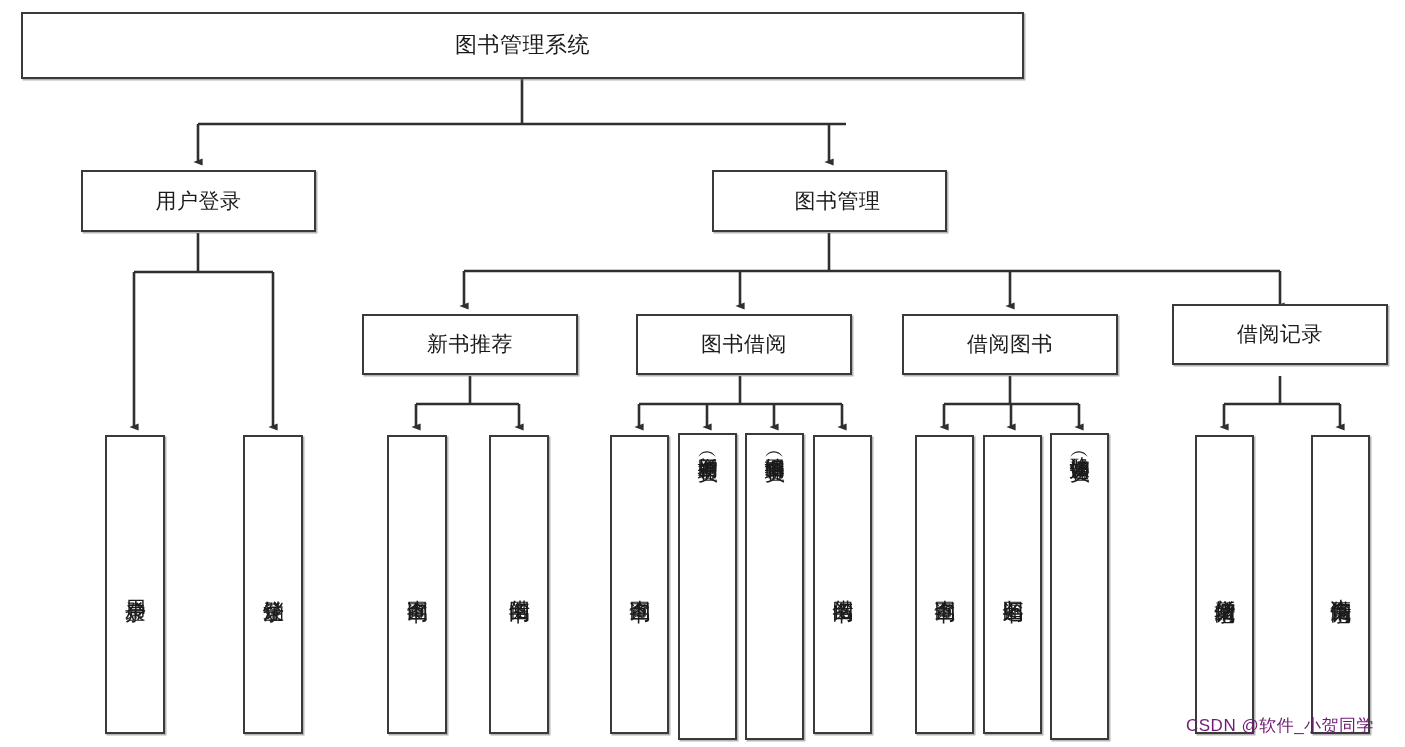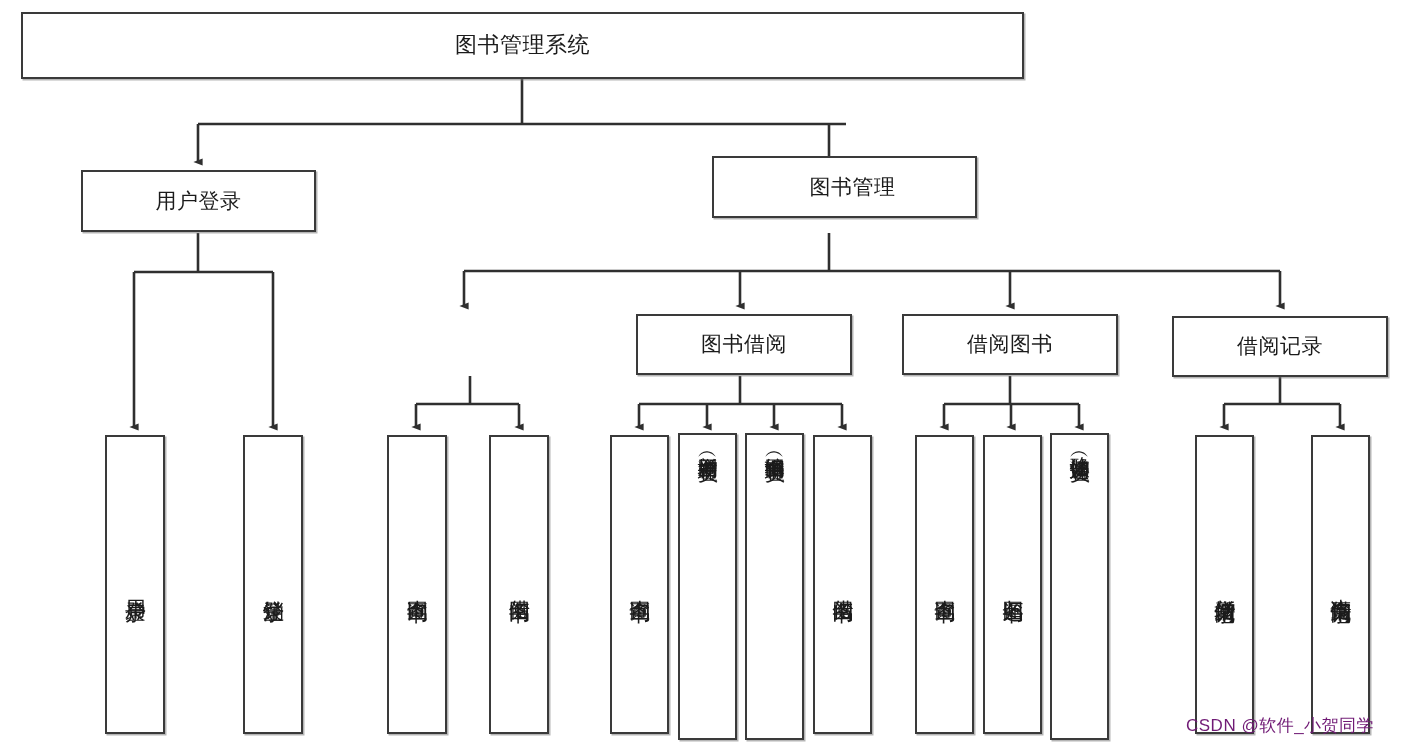--- a/index.html
+++ b/index.html
@@ -139,31 +139,34 @@
     </g>
   </svg>
 
   <div class="node h" id="node-root" style="left:21px; top:12px; width:1003px; height:67px;">
     <span class="label">图书管理系统</span>
   </div>
 
   <div class="node h" style="left:81px; top:170px; width:235px; height:62px;">
     <span class="label">用户登录</span>
   </div>
-  <div class="node h" style="left:712px; top:156px; width:265px; height:62px;padding-left:16px;">
+  <div class="node h" style="left:712px; top:170px; width:235px; height:62px;padding-left:16px;">
     <span class="label">图书管理</span>
   </div>
 
+  <div class="node h" style="left:362px; top:314px; width:216px; height:61px;">
+    <span class="label">新书推荐</span>
+  </div>
   <div class="node h" style="left:636px; top:314px; width:216px; height:61px;">
     <span class="label">图书借阅</span>
   </div>
   <div class="node h" style="left:902px; top:314px; width:216px; height:61px;">
     <span class="label">借阅图书</span>
   </div>
-  <div class="node h" style="left:1172px; top:316px; width:216px; height:61px;justify-content:center;">
+  <div class="node h" style="left:1172px; top:304px; width:216px; height:61px;justify-content:center;">
     <span class="label">借阅记录</span>
   </div>
 
   <div class="node v centered" style="left:105px; top:435px; width:60px; height:299px;">
     <span class="label">用户登录</span>
   </div>
   <div class="node v centered" style="left:243px; top:435px; width:60px; height:299px;">
     <span class="label">注销登录</span>
   </div>
 

